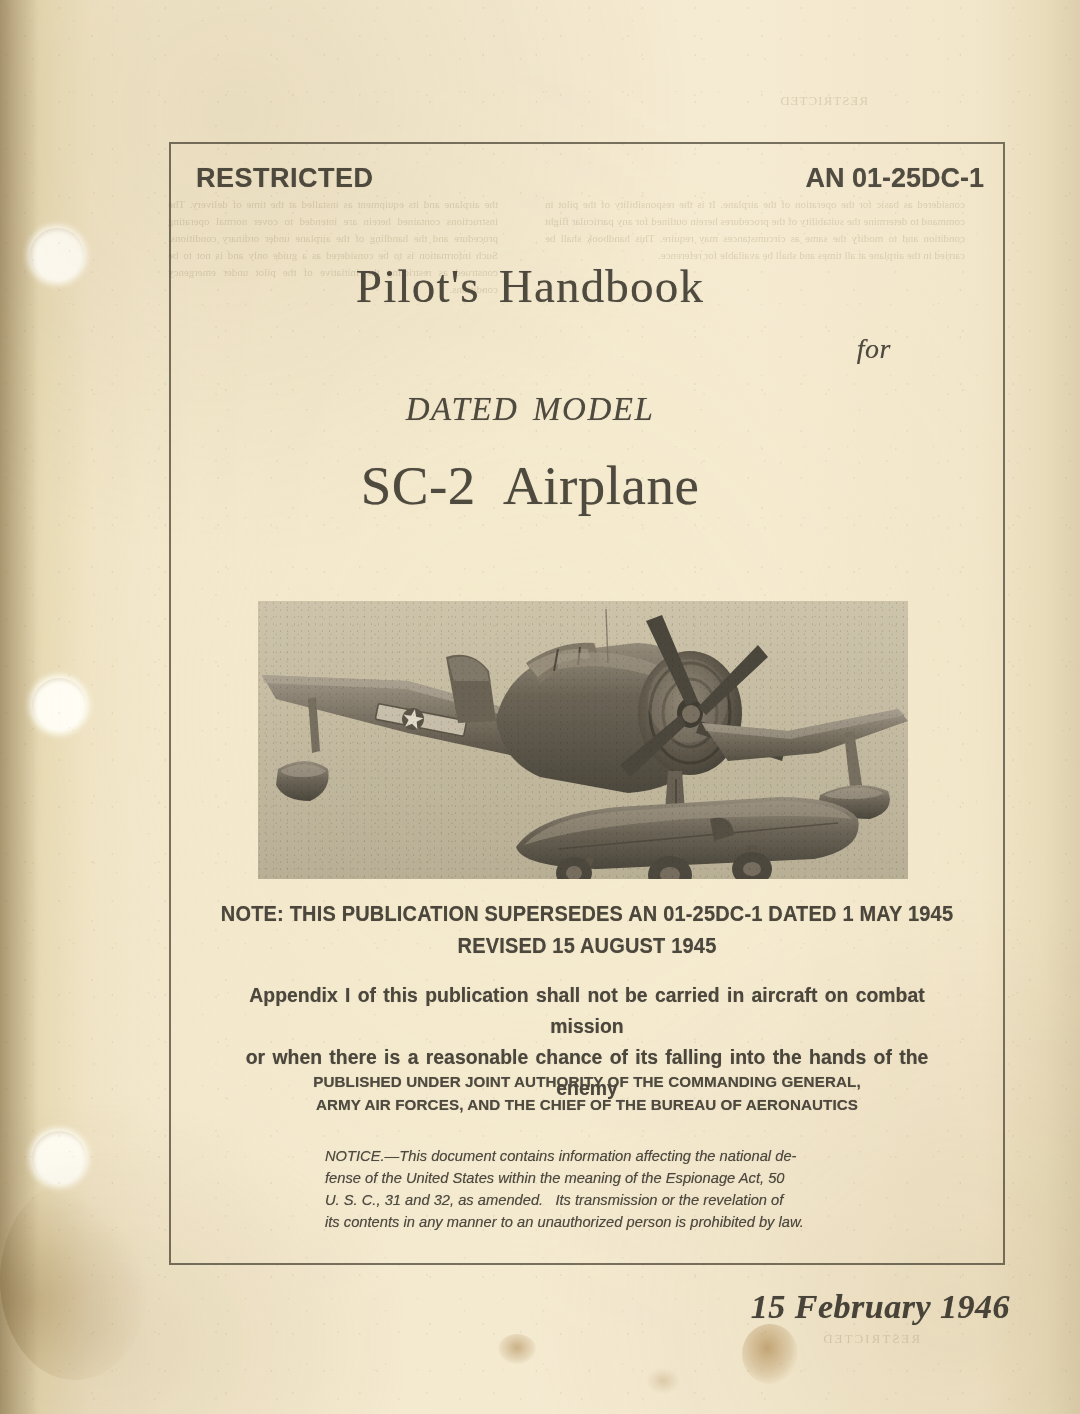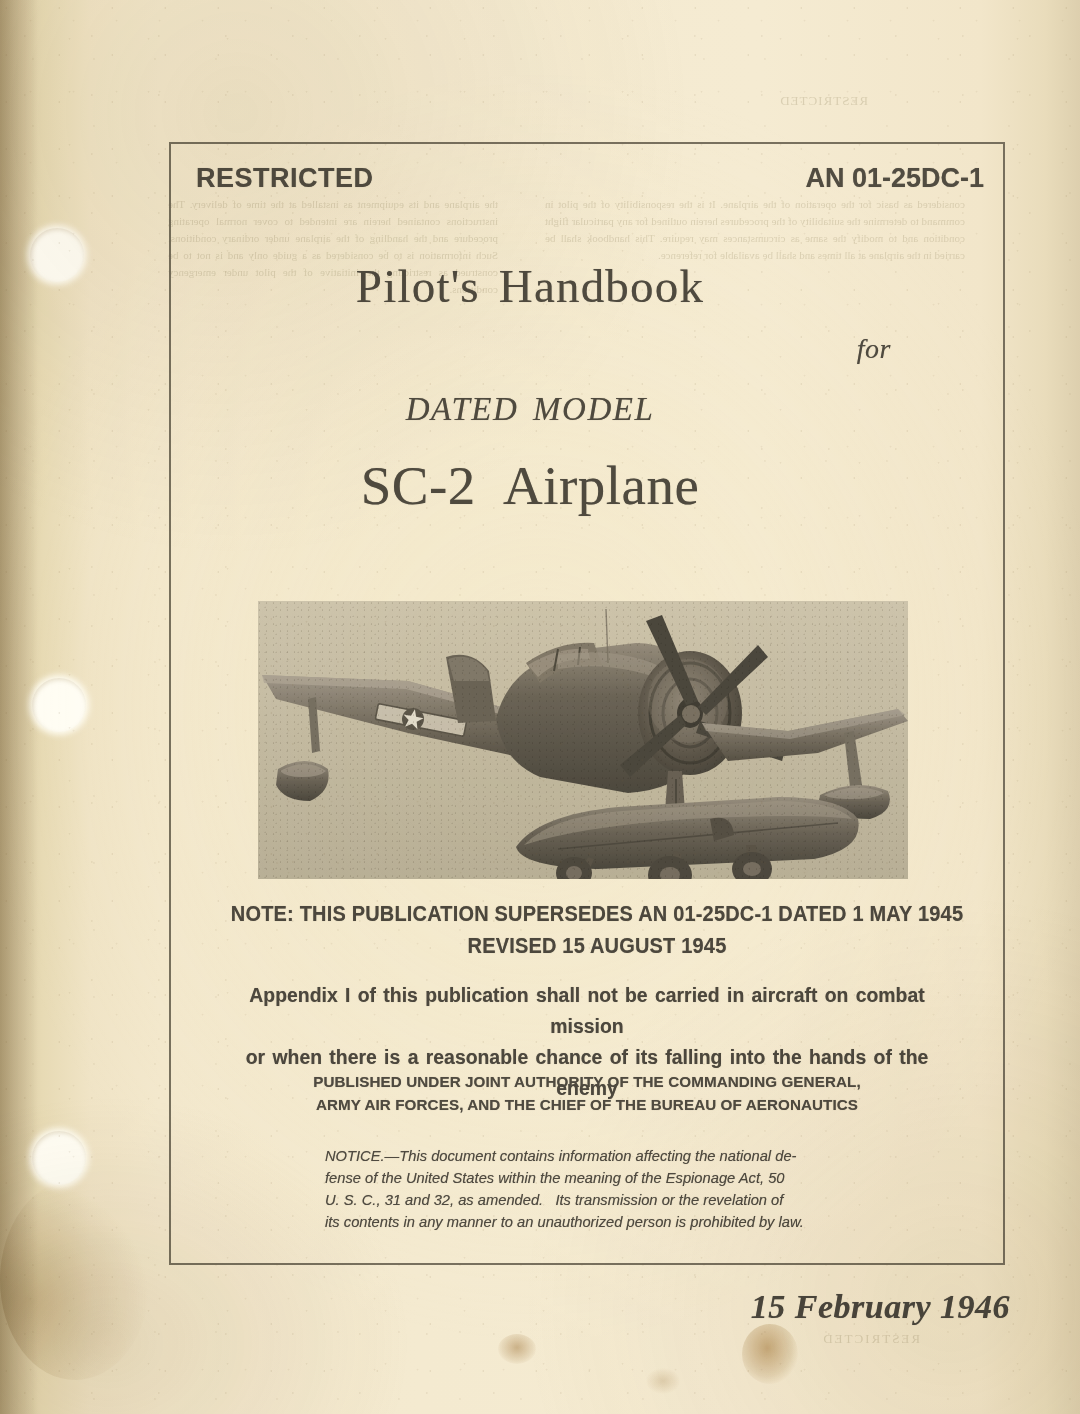--- a/index.html
+++ b/index.html
@@ -179,21 +179,21 @@
     mix-blend-mode: multiply;
     background-image:
       radial-gradient(circle at 20% 30%, rgba(90,80,60,0.5) 0.5px, transparent 1px),
       radial-gradient(circle at 65% 70%, rgba(90,80,60,0.4) 0.5px, transparent 1px);
     background-size: 7px 7px, 11px 9px;
   }
 
   
   #note-block {
     position: absolute;
-    left: 179px;
+    left: 169px;
     top: 898px;
     width: 836px;
     text-align: center;
     color: #4c473d;
   }
   .note-line {
     font-family: "Liberation Sans", sans-serif;
     font-weight: 700;
     font-size: 21.5px;
     letter-spacing: 0.2px;

